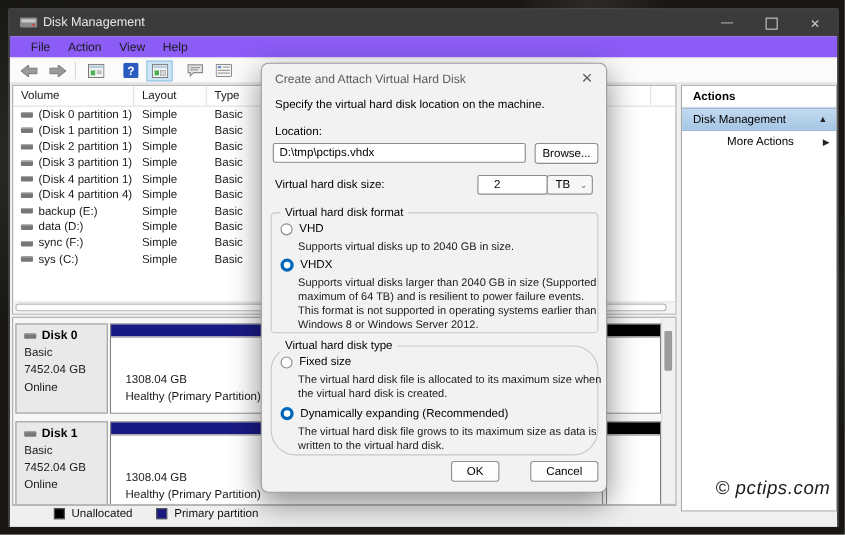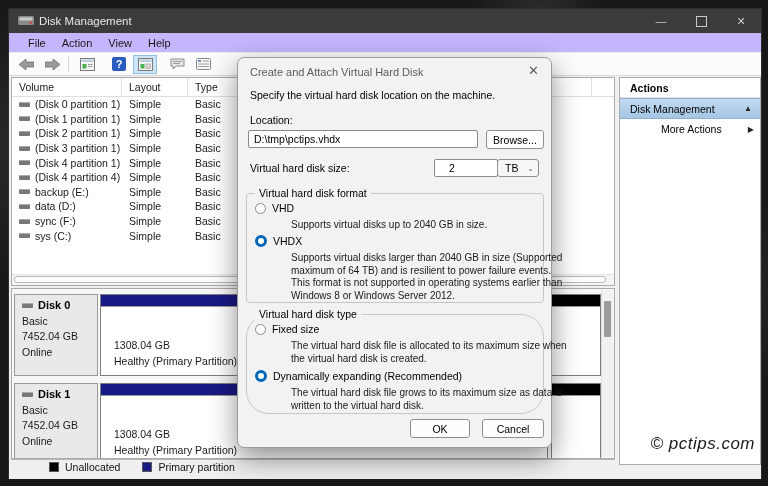--- a/index.html
+++ b/index.html
@@ -15,21 +15,21 @@
     -webkit-font-smoothing:antialiased;
   }
   .abs{position:absolute;}
   
   .window{position:absolute;left:8px;top:8px;width:754px;height:471px;background:#f0f0f0;border:1px solid #2c2c2c;box-sizing:border-box;}
   .titlebar{position:absolute;left:0;top:0;right:0;height:24px;background:#3b3b3b;display:flex;align-items:center;}
   .title-text{color:#e8e8e8;font-size:11.5px;margin-left:8px;}
   .caption-btns{margin-left:auto;display:flex;height:100%;}
   .cap-btn{width:40px;height:100%;display:flex;align-items:center;justify-content:center;color:#c9c9c9;font-size:11px;}
   .max-glyph{width:9px;height:9px;border:1px solid #c9c9c9;display:block;}
-  .menubar{position:absolute;left:0;top:24px;right:0;height:20px;background:#c4b5fd;display:flex;align-items:center;padding-left:11px;box-sizing:border-box;border-bottom:1px solid #f0f0f0;}
+  .menubar{position:absolute;left:0;top:24px;right:0;height:20px;background:#8b5cf6;display:flex;align-items:center;padding-left:11px;box-sizing:border-box;border-bottom:1px solid #f0f0f0;}
   .menu-item{font-size:11px;color:#1a1a1a;padding:0 8px;}
   .toolbar{position:absolute;left:0;top:44px;right:0;height:23px;background:#fbfbfb;border-bottom:1px solid #d9d9d9;display:flex;align-items:center;box-sizing:border-box;}
   .tb-btn{width:24px;height:19px;display:flex;align-items:center;justify-content:center;margin-left:2px;border:1px solid transparent;box-sizing:border-box;}
   .tb-btn.active{background:#cde6f7;border:1px solid #92c0e0;}
   .tb-sep{width:1px;height:16px;background:#d6d6d6;margin:0 4px;}
   
   .volume-list{position:absolute;left:2px;top:68px;width:604px;height:209px;background:#fff;border:1px solid #ababab;box-sizing:border-box;overflow:hidden;}
   .vl-header{display:flex;height:18px;border-bottom:1px solid #e0e0e0;align-items:center;font-size:10.5px;color:#1a1a1a;}
   .vl-h{height:100%;display:flex;align-items:center;border-right:1px solid #e0e0e0;box-sizing:border-box;padding-left:7px;}
   .hw-vol{width:110px;} .hw-lay{width:66px;} .hw-typ{width:62px;} .hw-x1{width:342px;} .hw-x2{flex:1;border-right:none;}
@@ -72,21 +72,21 @@
   .dlg-text{font-size:10.5px;color:#000;position:absolute;}
   .dlg-input{position:absolute;height:18px;border:1px solid #8a8a8a;background:#fff;font-size:10.5px;font-family:"Liberation Sans",sans-serif;box-sizing:border-box;padding:0 5px;color:#000;border-radius:2px;}
   .dlg-btn{position:absolute;height:19px;background:#fdfdfd;border:1px solid #8f8f8f;border-radius:3px;font-size:10.5px;color:#000;display:flex;align-items:center;justify-content:center;box-sizing:border-box;}
   .unit-dd{position:absolute;left:259px;top:101px;width:42px;height:18px;background:#f7f7f7;border:1px solid #8f8f8f;border-radius:3px;box-sizing:border-box;display:flex;align-items:center;font-size:10.5px;padding-left:7px;color:#000;}
   .chev{margin-left:auto;margin-right:4px;font-size:8px;color:#666;}
   .groupbox{position:absolute;left:8px;width:298px;border:1px solid #c7c7c7;border-radius:4px;box-sizing:border-box;}
   .gb-label{position:absolute;top:-7px;left:8px;background:#f2f2f2;padding:0 4px;font-size:10.5px;color:#000;}
   .radio-row{position:absolute;left:8px;display:flex;align-items:center;gap:6px;font-size:10.5px;color:#000;}
   .radio{width:11px;height:11px;border-radius:50%;border:1px solid #8a8a8a;background:#fff;box-sizing:border-box;flex:0 0 auto;}
   .radio.checked{border:3.5px solid #0067b8;width:12px;height:12px;}
-  .radio-desc{position:absolute;left:24px;font-size:10px;line-height:12.6px;color:#1a1a1a;margin-left:20px;}
+  .radio-desc{position:absolute;left:24px;font-size:10px;line-height:12.6px;color:#1a1a1a;}
 </style>
 </head>
 <body>
 
 <div>
 <div class="window">
 
   <div class="titlebar">
     <svg class="abs" style="left:9px;top:6px;" width="16" height="12" viewBox="0 0 16 12">
       <rect x="0" y="1" width="16" height="9" rx="1.5" fill="#8a8a8a"></rect>
@@ -390,16 +390,16 @@
       <span>Fixed size</span>
     </div>
     <div class="radio-desc" style="top:25px;width:278px;">The virtual hard disk file is allocated to its maximum size when the virtual hard disk is created.</div>
     <div class="radio-row" style="top:55px;">
       <span class="radio checked"></span>
       <span>Dynamically expanding (Recommended)</span>
     </div>
     <div class="radio-desc" style="top:72px;width:282px;">The virtual hard disk file grows to its maximum size as data is written to the virtual hard disk.</div>
   </div>
 
-  <div class="dlg-btn" style="left:172px;top:361px;width:60px;">OK</div>
+  <div class="dlg-btn" style="left:172px;top:361px;width:44px;">OK</div>
   <div class="dlg-btn" style="left:244px;top:361px;width:62px;">Cancel</div>
 </div>
 </div>
 
 </body></html>

